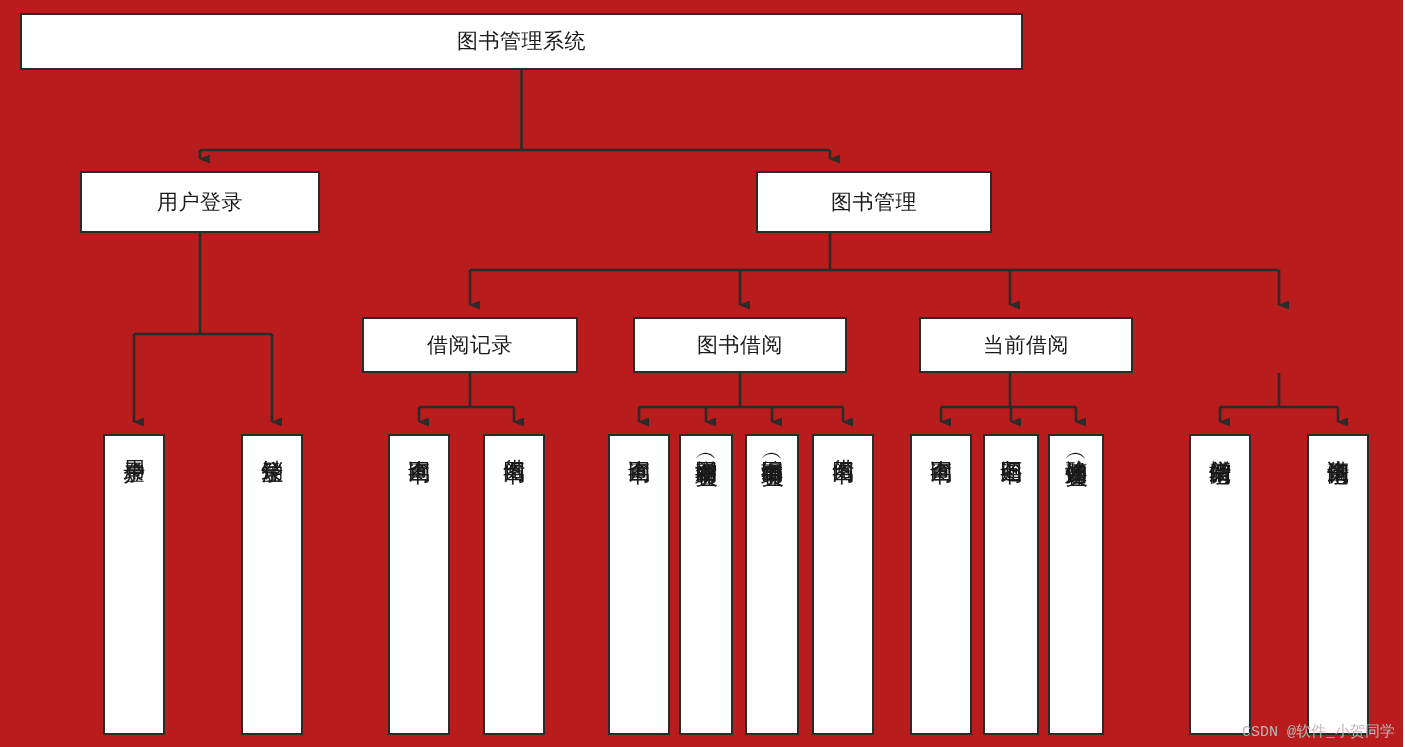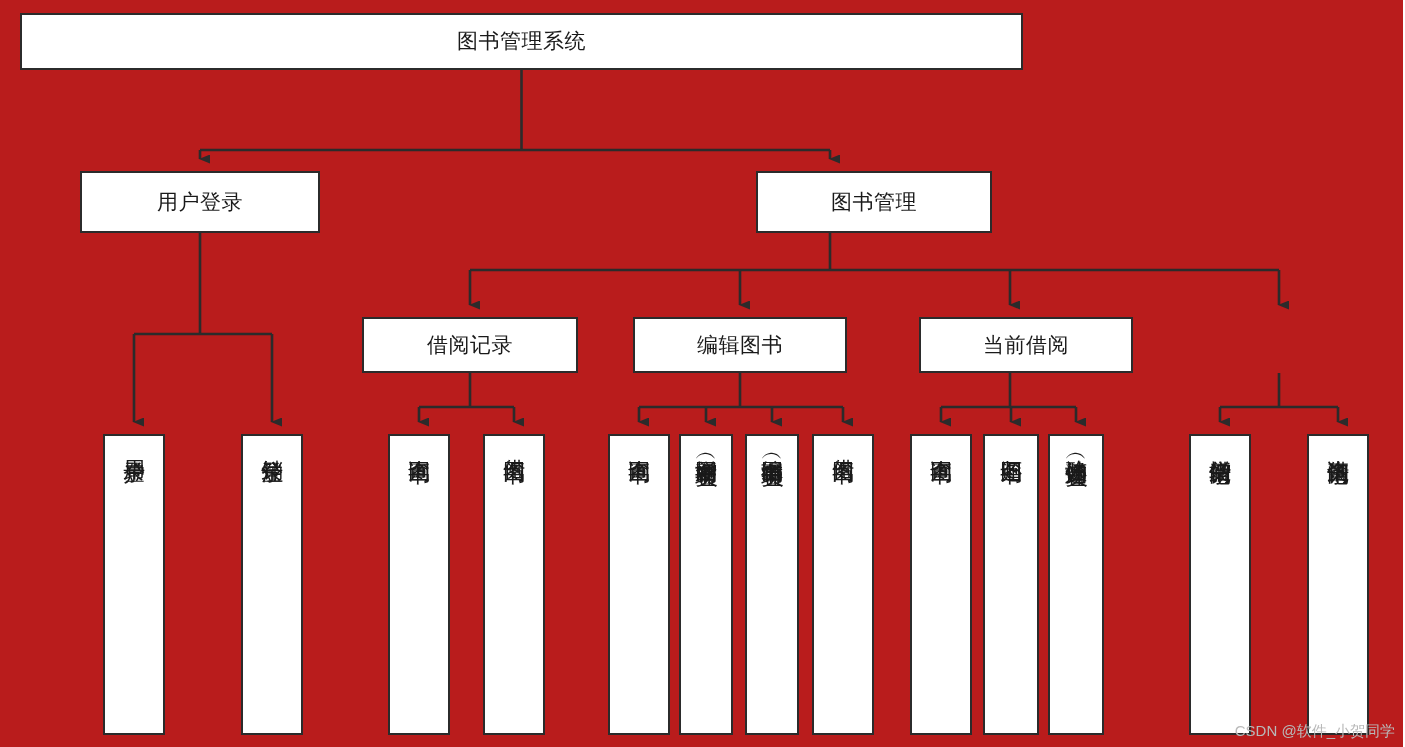--- a/index.html
+++ b/index.html
@@ -62,21 +62,21 @@
     white-space: nowrap;
   }
   #watermark {
     position: absolute;
     right: 8px;
     bottom: 6px;
     font-size: 15px;
     color: #b9b9b9;
     z-index: 5;
     white-space: nowrap;
-    font-family: Liberation Sans, sans-serif;
+    font-family: Liberation Mono, monospace;
   }
 </style>
 </head>
 <body>
 
 <div id="canvas">
 
   <svg id="edges" viewBox="0 0 1405 747" xmlns="http://www.w3.org/2000/svg">
     <defs>
       <marker id="arrowhead" markerWidth="9" markerHeight="11" refX="4.5" refY="10" orient="auto" markerUnits="userSpaceOnUse">
@@ -128,21 +128,21 @@
     <span class="label">用户登录</span>
   </div>
   <div class="node horiz" style="left: 756px; top: 171px; width: 236px; height: 62px;">
     <span class="label">图书管理</span>
   </div>
 
   <div class="node horiz" style="left: 362px; top: 317px; width: 216px; height: 56px;">
     <span class="label">借阅记录</span>
   </div>
   <div class="node horiz" style="left: 633px; top: 317px; width: 214px; height: 56px;">
-    <span class="label">编辑图书</span>
+    <span class="label">图书借阅</span>
   </div>
   <div class="node horiz" style="left: 903px; top: 317px; width: 214px; height: 56px; margin-left: 16px;">
     <span class="label">当前借阅</span>
   </div>
 
   <div class="node vert" style="left: 103px; top: 434px; width: 62px; height: 301px;">
     <span class="label">用户登录</span>
   </div>
   <div class="node vert" style="left: 241px; top: 434px; width: 62px; height: 301px;">
     <span class="label">注销登录</span>

